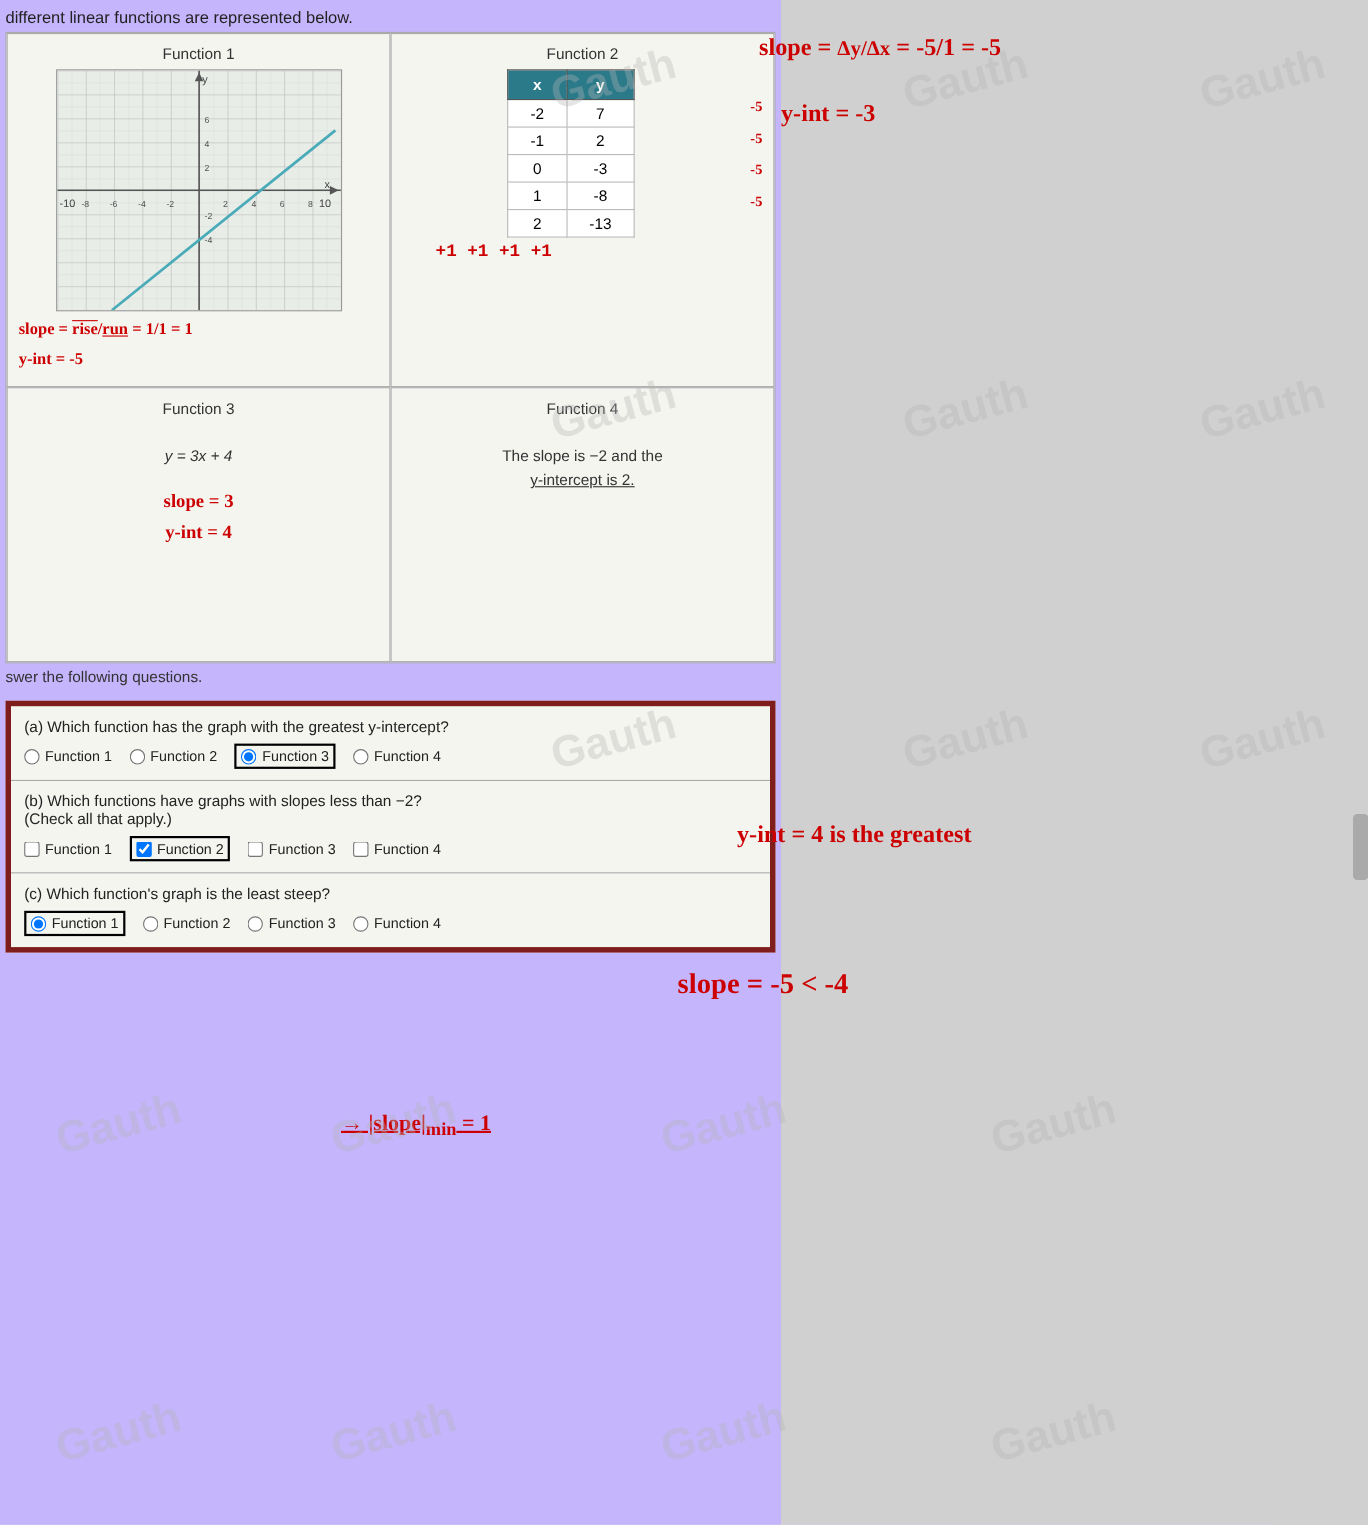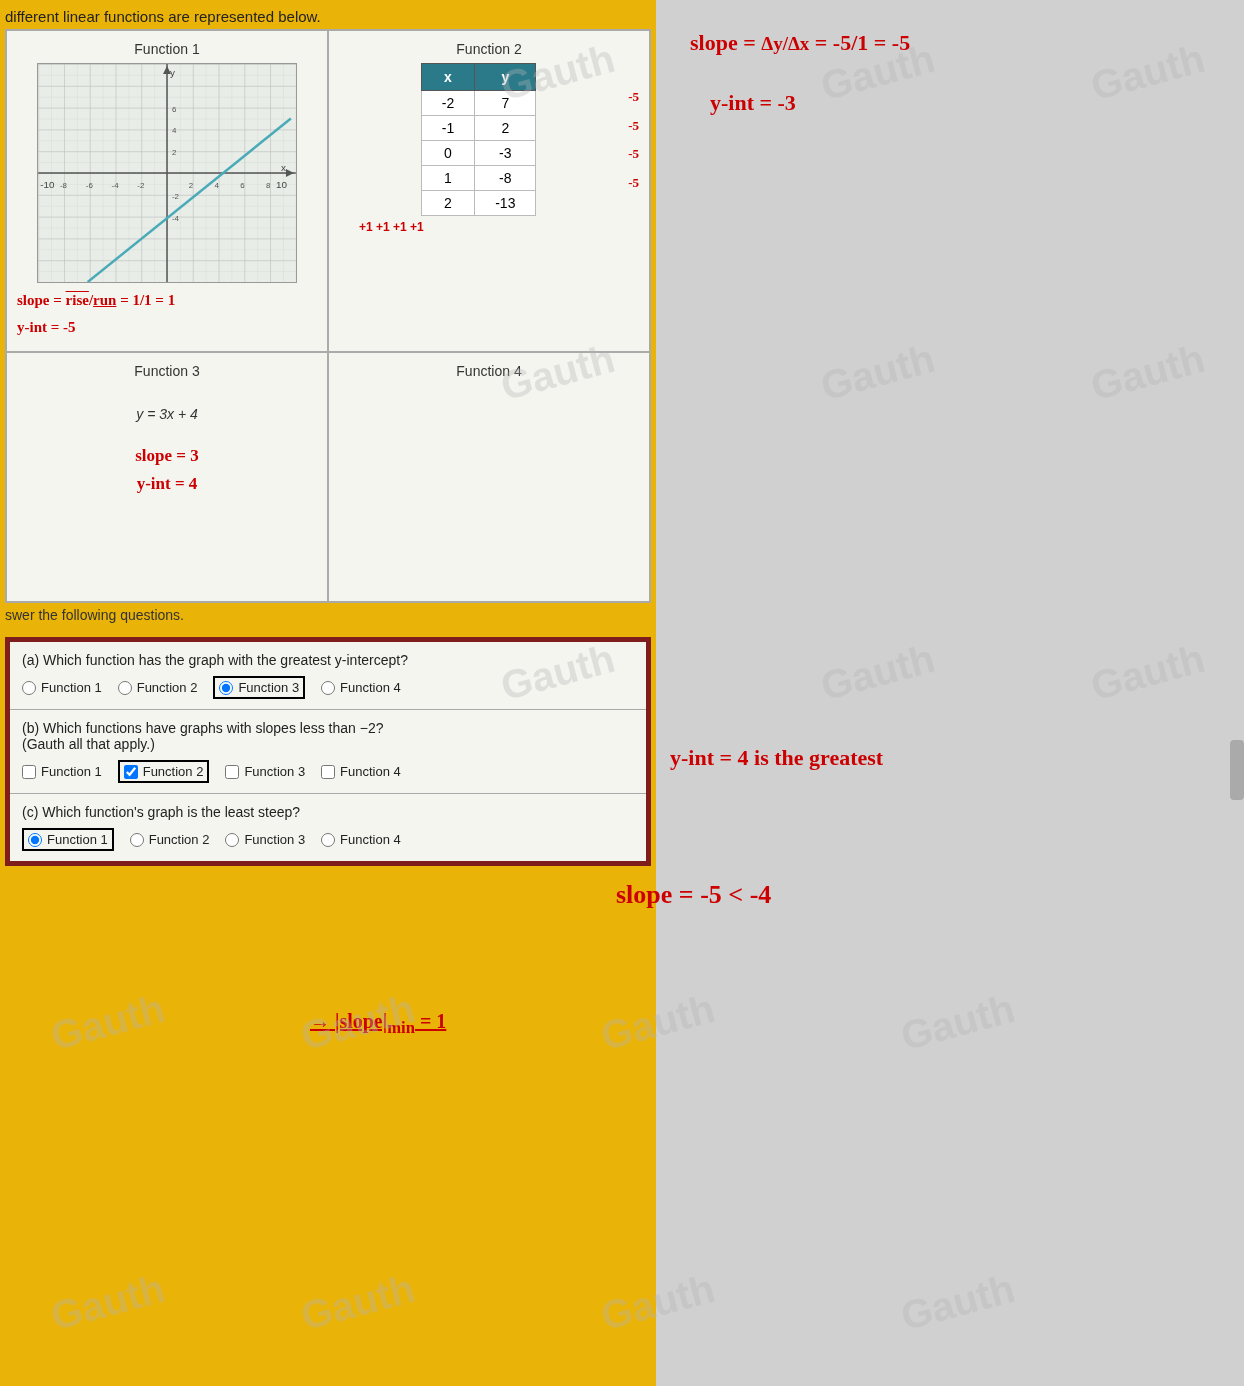--- a/index.html
+++ b/index.html
@@ -17,23 +17,23 @@
       width: 1244px;
       min-height: 1386px;
       background: #d0d0d0;
     }
 
     
     .worksheet {
       position: absolute;
       left: 0;
       top: 0;
-      width: 656px;
+      width: 710px;
       min-height: 1386px;
-      background: #eab308;
+      background: #c4b5fd;
     }
 
     .intro-text {
       font-size: 15px;
       padding: 8px 10px 4px 5px;
       color: #222;
     }
 
     
     .functions-grid {
@@ -295,38 +295,42 @@
           </table>
 
           <div style="display:flex; flex-direction:column; justify-content:space-around; font-family:'Comic Sans MS',cursive; color:#cc0000; font-size:13px; font-weight:bold; margin-top:20px; line-height:2.2;">
             <span>-5</span>
             <span>-5</span>
             <span>-5</span>
             <span>-5</span>
           </div>
         </div>
 
-        <div style="font-family:Liberation Sans, sans-serif; color:#cc0000; font-size:12px; font-weight:bold; margin-top:4px; margin-left:20px;">
+        <div style="font-family:Liberation Mono, monospace; color:#cc0000; font-size:16px; font-weight:bold; margin-top:4px; margin-left:30px;">
           <span>+1 +1 +1 +1</span>
         </div>
       </div>
 
       <div class="function-cell">
         <div class="function-title">Function 3</div>
         <div class="function-text">
           <em>y = 3x + 4</em>
         </div>
         <div class="function3-annotations">
           slope = 3<br>
           y-int = 4
         </div>
       </div>
 
       <div class="function-cell">
         <div class="function-title">Function 4</div>
+        <div class="function-text">
+          <span>The slope is −2 and the</span><br>
+          <span class="underline">y-intercept is 2.</span>
+        </div>
       </div>
 
     </div>
 
     <div class="swer-text">swer the following questions.</div>
 
     <div class="questions-section">
 
       <div class="question-block">
         <div class="question-text">(a) Which function has the graph with the greatest y-intercept?</div>
@@ -346,21 +350,21 @@
           <div class="option-item">
             <input type="radio" name="qa" style="">
             <span>Function 4</span>
           </div>
         </div>
       </div>
 
       <div class="question-block">
         <div class="question-text">
           <div>(b) Which functions have graphs with slopes less than −2?</div>
-          <div>(Gauth all that apply.)</div>
+          <div>(Check all that apply.)</div>
         </div>
         <div class="options-row">
           <div class="option-item">
             <input type="checkbox" name="qb1" style="">
             <span>Function 1</span>
           </div>
           <div class="selected-box option-item">
             <input type="checkbox" name="qb2" checked="" style="">
             <span>Function 2</span>
           </div>

